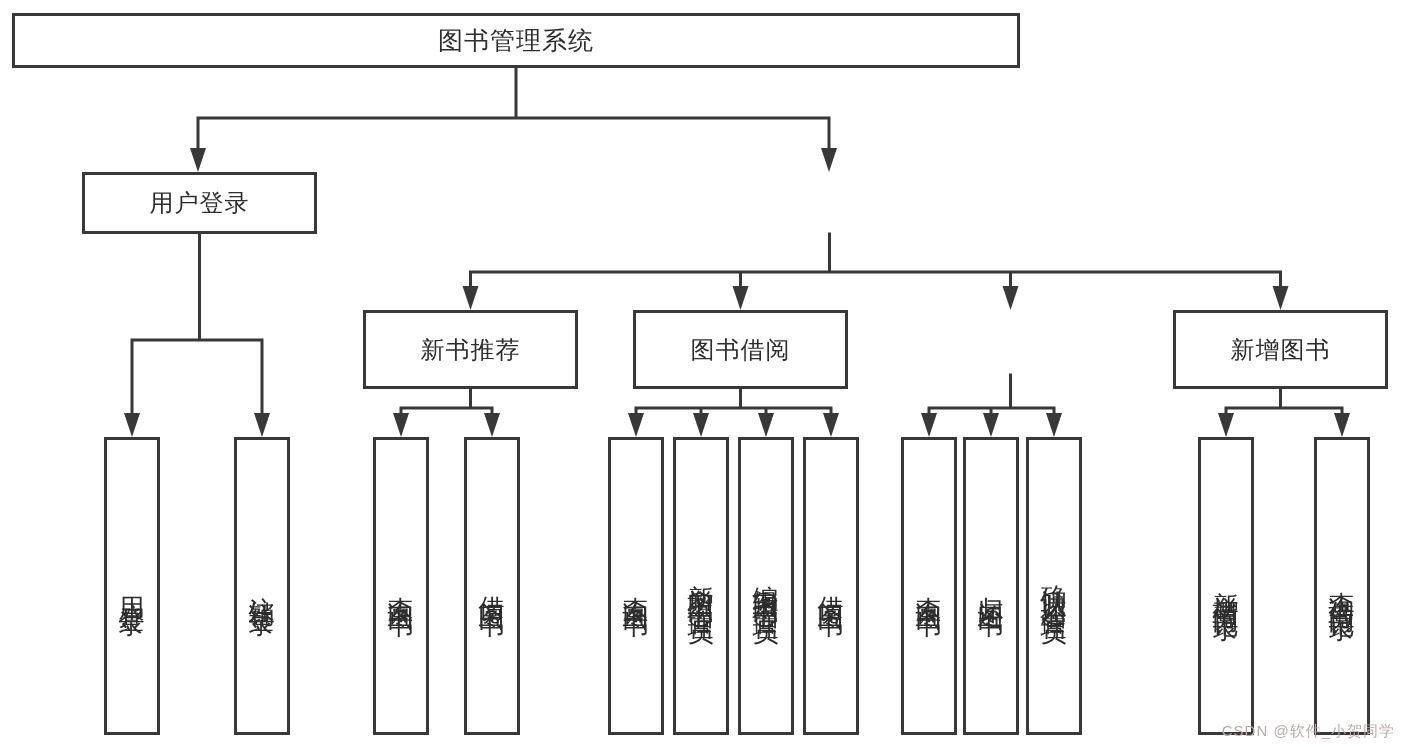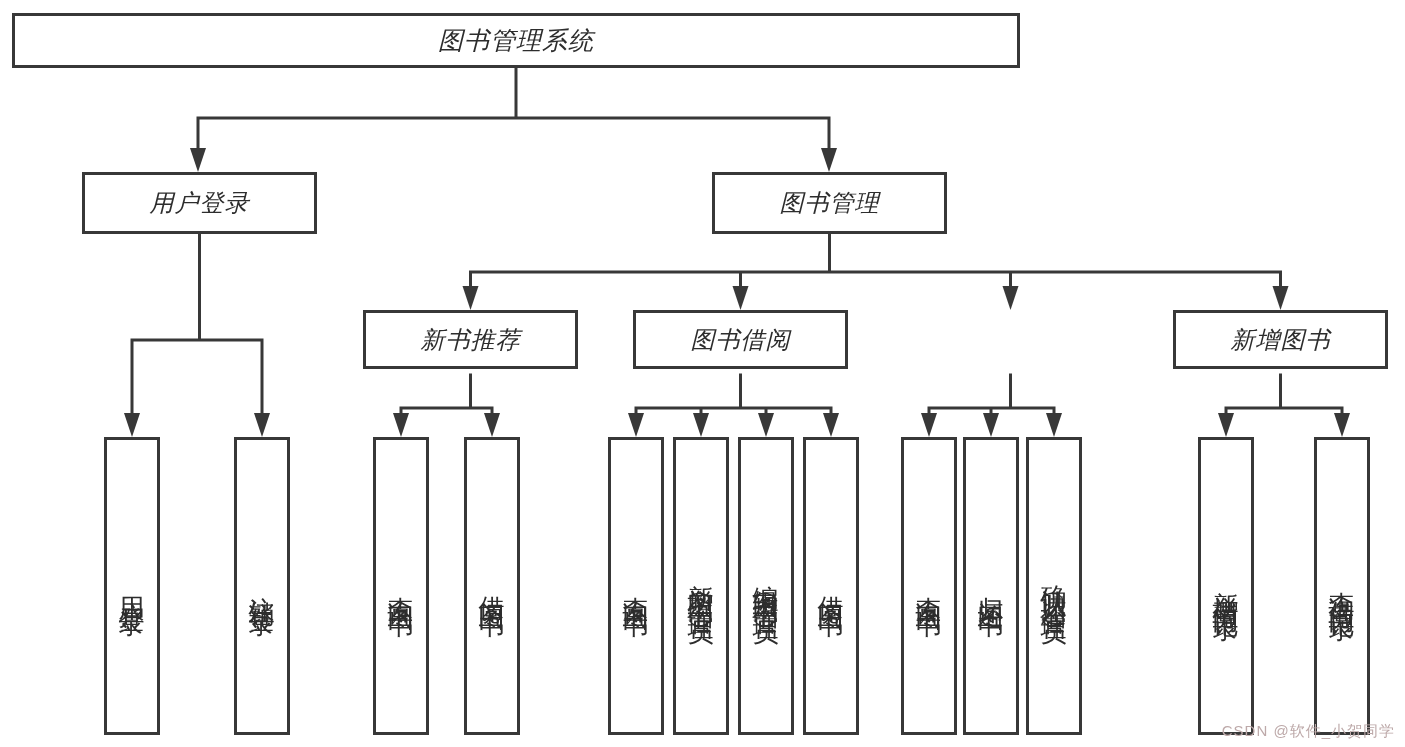--- a/index.html
+++ b/index.html
@@ -13,24 +13,24 @@
     position:relative;width:1405px;height:747px;background:var(--bg);
     overflow:hidden;font-family:"Liberation Sans","DejaVu Sans",sans-serif;
     color:var(--text);
   }
   svg.wires{position:absolute;left:0;top:0;z-index:0;}
   .box{
     position:absolute;box-sizing:border-box;background:#fff;
     border:3px solid var(--line);display:flex;align-items:center;justify-content:center;
     z-index:1;white-space:nowrap;
   }
-  .h-box{font-size:24px;letter-spacing:1px;font-style:italic;}
+  .h-box{font-size:24px;letter-spacing:1px;}
   .root{left:12px;top:13px;width:1008px;height:55px;font-size:25px;}
   .lvl2{top:172px;width:235px;height:62px;}
-  .lvl3{top:310px;width:215px;height:59px;}
+  .lvl3{top:310px;width:215px;height:79px;}
   .leaf{
     top:437px;width:56px;height:298px;
     writing-mode:vertical-rl;text-orientation:mixed;
     font-size:26px;letter-spacing:5px;line-height:1;
   }
   .watermark{
     position:absolute;right:10px;bottom:6px;z-index:2;
     font-size:15px;color:var(--wm);letter-spacing:1px;
   }
 </style>
@@ -71,21 +71,20 @@
     <path d="M1046 413 L1062 413 L1054 437 Z" fill="#383838" stroke="none"></path>
 
     <path d="M1280.5 375 V408 M1226 408 H1342 M1226 408 V415 M1342 408 V415"></path>
     <path d="M1218 413 L1234 413 L1226 437 Z" fill="#383838" stroke="none"></path>
     <path d="M1334 413 L1350 413 L1342 437 Z" fill="#383838" stroke="none"></path>
   </svg>
 
   <div class="box root h-box">图书管理系统</div>
 
   <div class="box lvl2 h-box" style="left:82px;">用户登录</div>
-  <div class="box lvl2 h-box" style="left:712px;">图书管理</div>
 
   <div class="box lvl3 h-box" style="left:363px;">新书推荐</div>
   <div class="box lvl3 h-box" style="left:633px;">图书借阅</div>
   <div class="box lvl3 h-box" style="left:1173px;">新增图书</div>
 
   <div class="box leaf" style="left:104px;">用户登录</div>
   <div class="box leaf" style="left:234px;">注销登录</div>
   <div class="box leaf" style="left:373px;">查询图书</div>
   <div class="box leaf" style="left:464px;">借阅图书</div>
   <div class="box leaf" style="left:608px;">查询图书</div>

